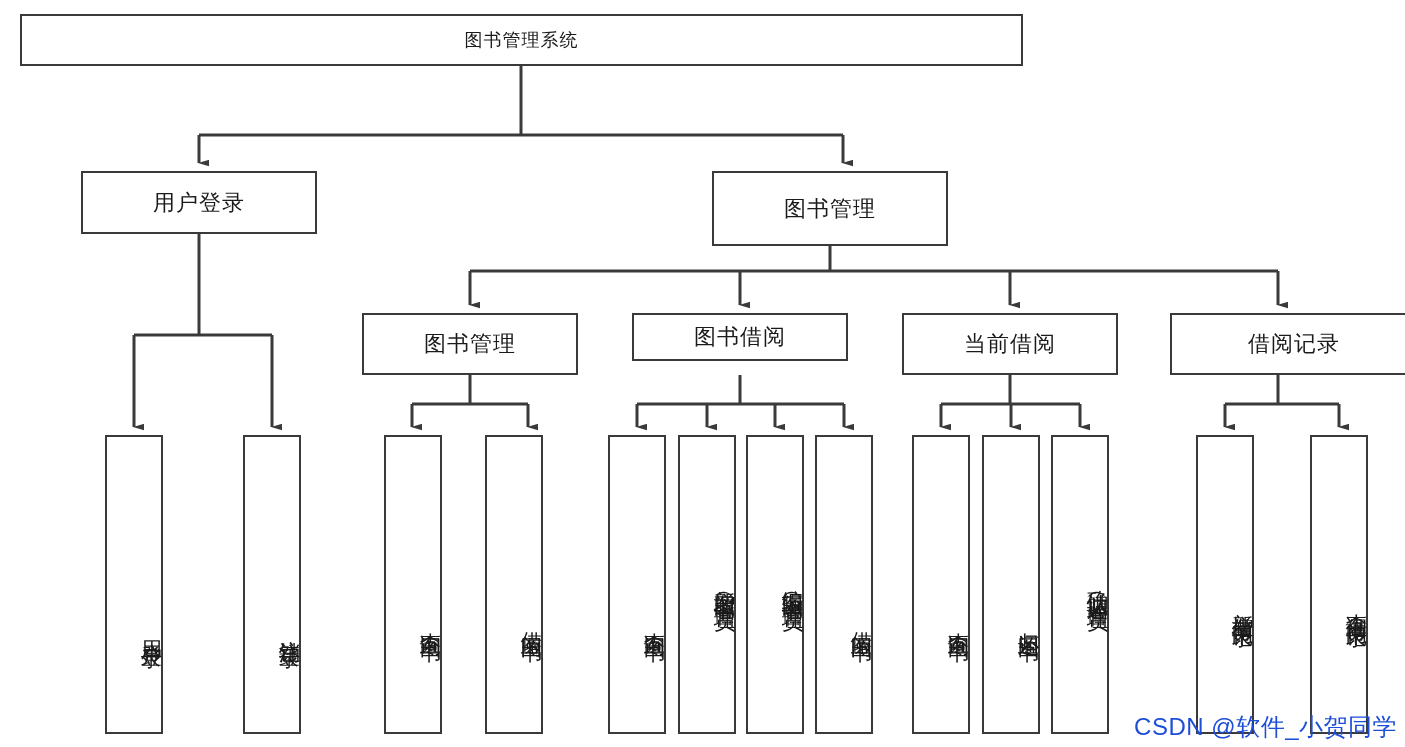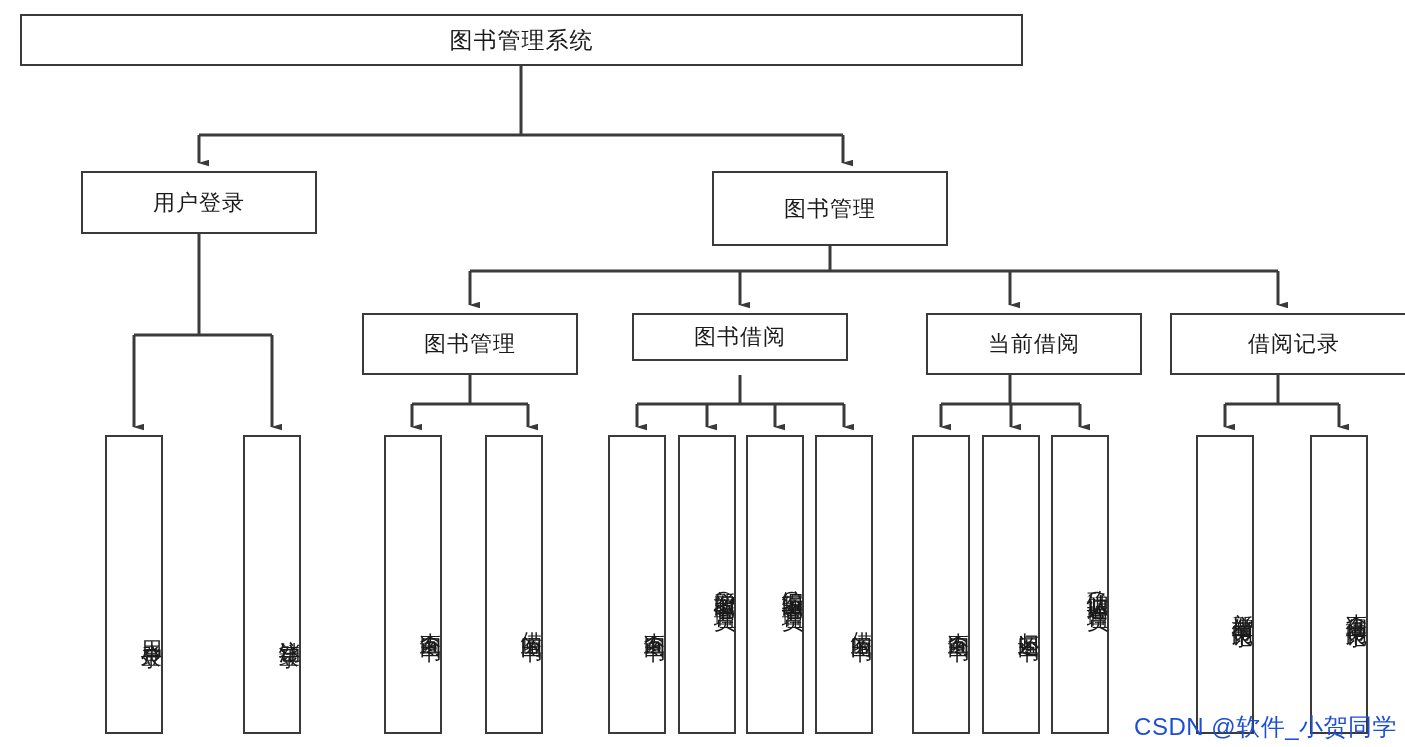--- a/index.html
+++ b/index.html
@@ -16,21 +16,21 @@
     border:2.5px solid #3a3a3a;
     display:flex;
     align-items:center;
     justify-content:center;
     color:#1a1a1a;
   }
   .node.h{ 
     font-size:22px;
     letter-spacing:1px;
   }
-  .node.root{font-size:23px;}
+  .node.root{font-size:18px;}
   .node.v{ 
     writing-mode:vertical-rl;
     text-orientation:upright;
     font-size:21.5px;
     line-height:1.02;
     letter-spacing:3px;
     padding-top:6px;
     align-items:flex-start;
     justify-content:center;
   }
@@ -111,21 +111,21 @@
   <div class="node h" style="left:712px;top:171px;width:236px;height:75px;">
     <span class="label">图书管理</span>
   </div>
 
   <div class="node h" style="left:362px;top:313px;width:216px;height:62px;">
     <span class="label">图书管理</span>
   </div>
   <div class="node h" style="left:632px;top:313px;width:216px;height:48px;">
     <span class="label">图书借阅</span>
   </div>
-  <div class="node h" style="left:902px;top:313px;width:216px;height:62px;margin-left:24px;">
+  <div class="node h" style="left:902px;top:313px;width:216px;height:62px;">
     <span class="label">当前借阅</span>
   </div>
   <div class="node h" style="left:1170px;top:313px;width:248px;height:62px;">
     <span class="label">借阅记录</span>
   </div>
 
   <div class="node v" style="left:105px;top:435px;width:58px;height:299px;padding-top:88px;">
     <span class="label">用户登录</span>
   </div>
   <div class="node v" style="left:243px;top:435px;width:58px;height:299px;padding-top:88px;">

